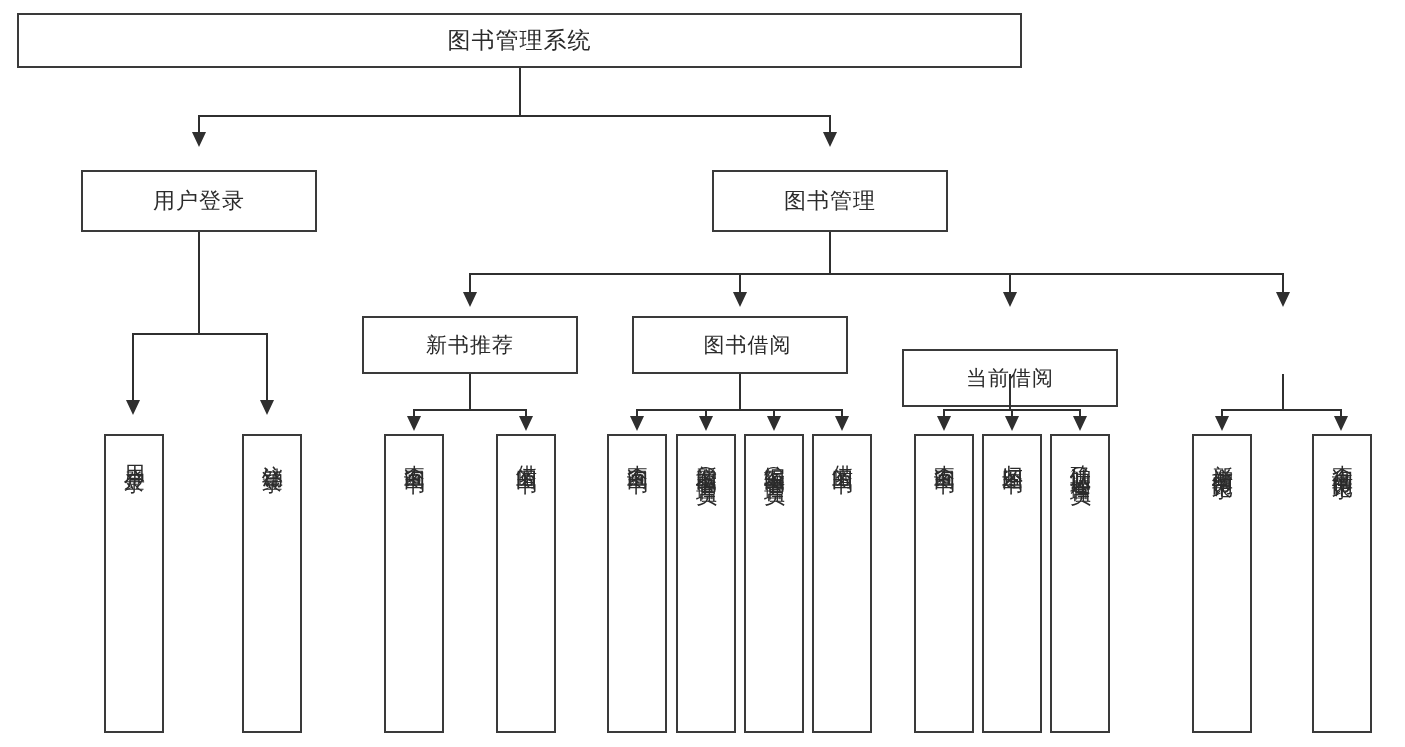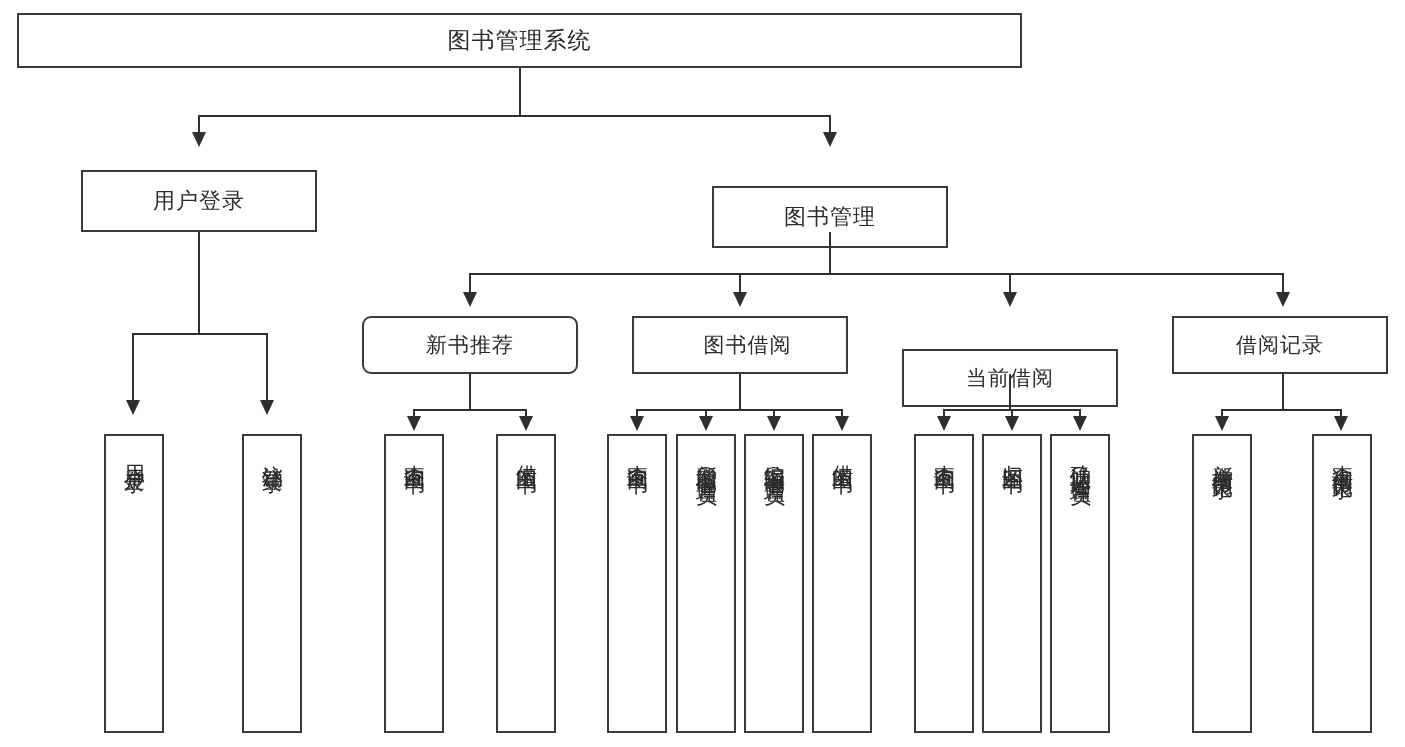--- a/index.html
+++ b/index.html
@@ -91,44 +91,43 @@
   <div class="line vline" style="left:519px; top:68px; width:2px; height:48px;"></div>
 
   <div class="line hline" style="left:198px; top:115px; width:633px; height:2px;"></div>
 
   <div class="line vline" style="left:198px; top:115px; width:2px; height:18px;"></div>
   <div class="line vline" style="left:829px; top:115px; width:2px; height:18px;"></div>
   <div class="arrow" style="left:192px; top:132px;"></div>
   <div class="arrow" style="left:823px; top:132px;"></div>
 
   <div class="node level2" style="left:81px; top:170px; width:236px; height:62px;">用户登录</div>
-  <div class="node level2" style="left:712px; top:170px; width:236px; height:62px;margin-top:16px;">图书管理</div>
+  <div class="node level2" style="left:712px; top:170px; width:236px; height:62px;">图书管理</div>
 
   <div class="line vline" style="left:198px; top:232px; width:2px; height:102px;"></div>
   <div class="line hline" style="left:132px; top:333px; width:136px; height:2px;"></div>
   <div class="line vline" style="left:132px; top:333px; width:2px; height:68px;"></div>
   <div class="line vline" style="left:266px; top:333px; width:2px; height:68px;"></div>
   <div class="arrow" style="left:126px; top:400px;"></div>
   <div class="arrow" style="left:260px; top:400px;"></div>
 
   <div class="line vline" style="left:829px; top:232px; width:2px; height:42px;"></div>
   <div class="line hline" style="left:469px; top:273px; width:815px; height:2px;"></div>
   <div class="line vline" style="left:469px; top:273px; width:2px; height:20px;"></div>
   <div class="line vline" style="left:739px; top:273px; width:2px; height:20px;"></div>
   <div class="line vline" style="left:1009px; top:273px; width:2px; height:20px;"></div>
   <div class="line vline" style="left:1282px; top:273px; width:2px; height:20px;"></div>
   <div class="arrow" style="left:463px; top:292px;"></div>
   <div class="arrow" style="left:733px; top:292px;"></div>
   <div class="arrow" style="left:1003px; top:292px;"></div>
   <div class="arrow" style="left:1276px; top:292px;"></div>
 
-  <div class="node level3" style="left:362px; top:316px; width:216px; height:58px;border-radius:9px;">新书推荐</div>
+  <div class="node level3" style="left:362px; top:316px; width:216px; height:58px;">新书推荐</div>
   <div class="node level3" style="left:632px; top:316px; width:216px; height:58px;padding-left:15px;">图书借阅</div>
   <div class="node level3" style="left:902px; top:316px; width:216px; height:58px;margin-top:33px;">当前借阅</div>
-  <div class="node level3" style="left:1172px; top:316px; width:216px; height:58px;">借阅记录</div>
 
   <div class="line vline" style="left:469px; top:374px; width:2px; height:36px;"></div>
   <div class="line hline" style="left:413px; top:409px; width:114px; height:2px;"></div>
   <div class="line vline" style="left:413px; top:409px; width:2px; height:8px;"></div>
   <div class="line vline" style="left:525px; top:409px; width:2px; height:8px;"></div>
   <div class="arrow" style="left:407px; top:416px;"></div>
   <div class="arrow" style="left:519px; top:416px;"></div>
 
   <div class="line vline" style="left:739px; top:374px; width:2px; height:36px;"></div>
   <div class="line hline" style="left:636px; top:409px; width:207px; height:2px;"></div>

